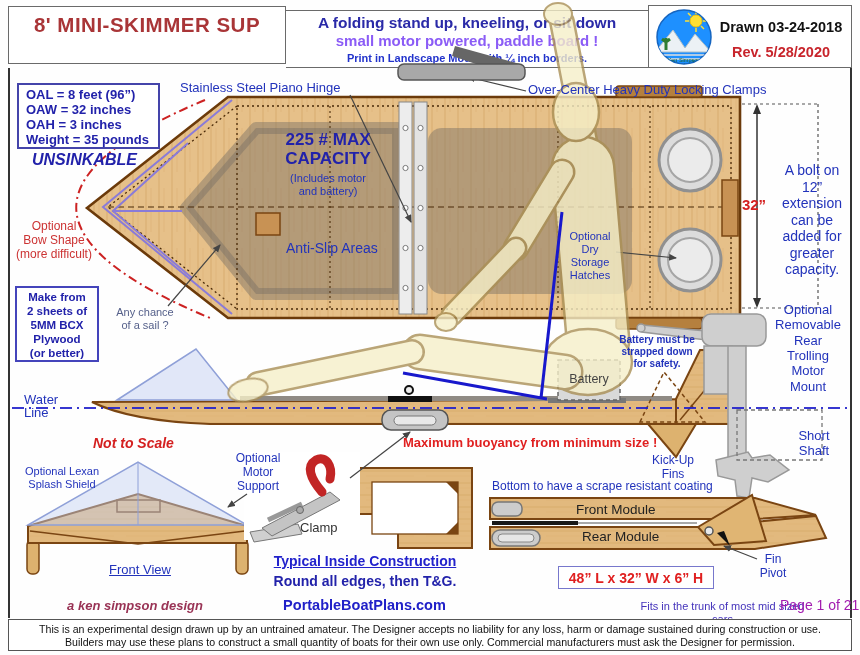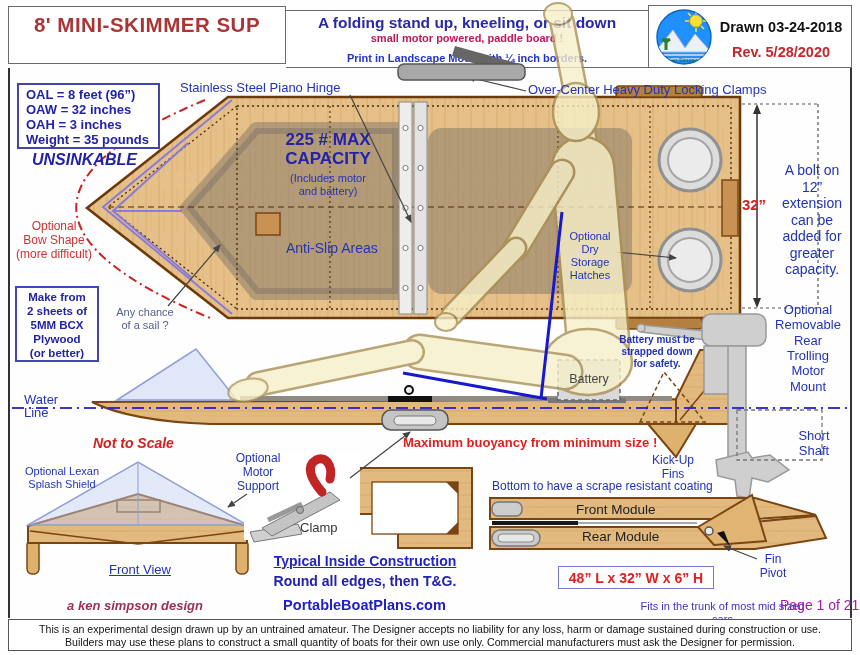--- a/index.html
+++ b/index.html
@@ -185,21 +185,21 @@
       <line x1="757" y1="559" x2="724" y2="546" marker-end="url(#ah)"></line>
     </g>
   </svg>
 
   <div class="box" style="left:8px;top:6px;width:278px;height:58px;z-index:2;">
     <div class="lbl c bold" style="left:0;right:0;top:6px;font-size:20.5px;color:#A93537;letter-spacing:0.5px;">8' MINI-SKIMMER SUP</div>
   </div>
 
   <div class="box" style="left:286px;top:10px;width:362px;height:58px;border-left:none;border-right:none;z-index:2;">
     <div class="lbl c bold" style="left:0;right:0;top:3px;font-size:15.5px;color:#2A2AA8;">A folding stand up, kneeling, or sit down</div>
-    <div class="lbl c bold" style="left:0;right:0;top:21px;font-size:11px;color:#be185d;">small motor powered, paddle board !</div>
+    <div class="lbl c bold" style="left:0;right:0;top:21px;font-size:15px;color:#8b5cf6;">small motor powered, paddle board !</div>
     <div class="lbl c bold" style="left:0;right:0;top:41px;font-size:11px;color:#2233CC;">Print in Landscape Mode with ¼ inch borders.</div>
   </div>
 
   <div class="box" style="left:648px;top:5px;width:204px;height:63px;z-index:2;">
     <svg width="62" height="62" style="left:4px;top:0px;">
       <defs>
           <clipPath id="logoClip">
             <circle cx="31" cy="31" r="27"></circle>
           </clipPath>
         </defs>

